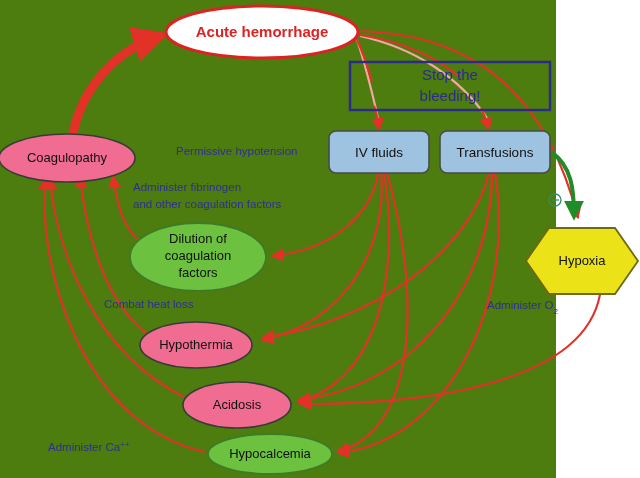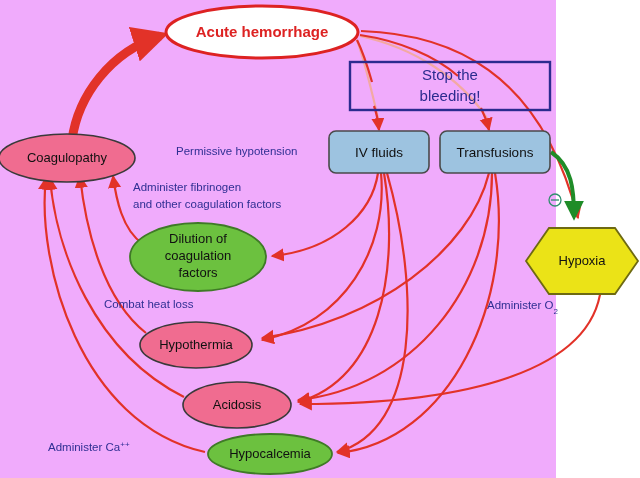--- a/index.html
+++ b/index.html
@@ -1,18 +1,18 @@
 <!DOCTYPE html>
 <html><head>
 <meta charset="utf-8">
 <style>
   html,body{margin:0;padding:0;background:#ffffff;}
   body{width:640px;height:478px;overflow:hidden;
        font-family:"Liberation Sans","DejaVu Sans",sans-serif;}
-  #stage{position:relative;width:556px;height:478px;background:#f0abfc;}
+  #stage{position:relative;width:556px;height:478px;background:#4d7c0f;}
   #diagram{position:absolute;inset:0;width:640px;height:478px;display:block;}
   .nodelabel{font-family:"Liberation Sans","DejaVu Sans",sans-serif;
              font-size:13px;fill:#111111;text-anchor:middle;dominant-baseline:middle;}
   .titlelabel{font-family:"Liberation Sans","DejaVu Sans",sans-serif;
               font-size:15px;font-weight:bold;fill:#dd2222;text-anchor:middle;dominant-baseline:middle;}
   .boxlabel{font-family:"Liberation Sans","DejaVu Sans",sans-serif;
             font-size:13.5px;fill:#111111;text-anchor:middle;dominant-baseline:middle;}
   .calloutlabel{font-family:"Liberation Sans","DejaVu Sans",sans-serif;
                 font-size:15px;fill:#2b2b8f;text-anchor:middle;dominant-baseline:middle;}
   .annot{font-family:"Liberation Sans","DejaVu Sans",sans-serif;

